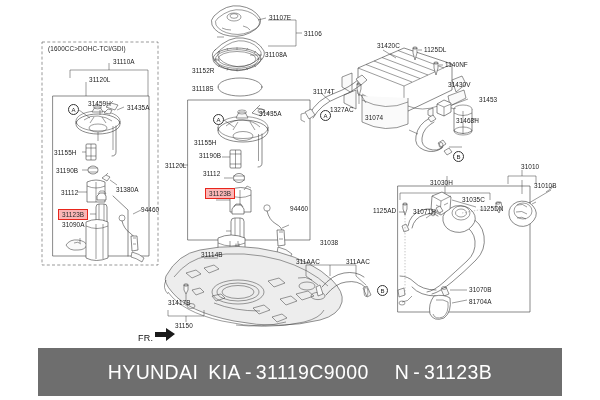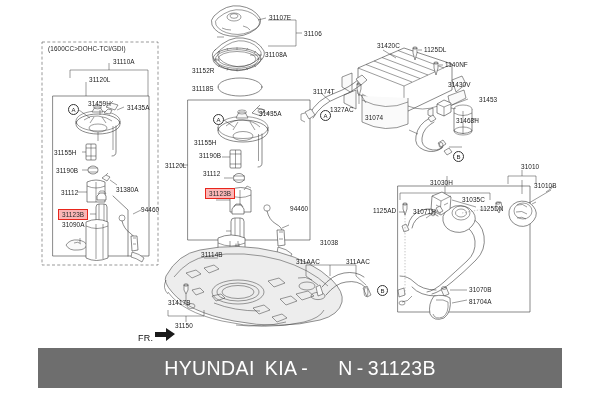--- a/index.html
+++ b/index.html
@@ -61,21 +61,21 @@
     color: #222;
     background: #fff;
     box-sizing: border-box;
     font-family: "Liberation Sans", sans-serif;
   }
   #footer {
     position: absolute;
     left: 38px;
     top: 348px;
     width: 524px;
-    height: 40px;
+    height: 48px;
     background: #6e6e6e;
     display: flex;
     align-items: center;
     justify-content: center;
     gap: 0px;
   }
   #footer .ft {
     color: #ffffff;
     font-family: "Liberation Sans", sans-serif;
     font-size: 19.5px;
@@ -581,19 +581,20 @@
     <svg width="22" height="16" viewBox="0 0 22 16">
       <path d="M1 10 L12 10 L12 14 L21 7 L12 1 L12 5 L1 5 Z" fill="#1a1a1a"></path>
     </svg>
   </div>
 
   <div id="footer">
     <span class="ft">HYUNDAI</span>
     <span class="gap1"></span>
     <span class="ft">KIA</span>
     <span class="ft" style="margin:0 4px;">-</span>
+    <span class="ft">31119C9000</span>
     <span class="gap2"></span>
     <span class="ft">N</span>
     <span class="ft" style="margin:0 4px;">-</span>
     <span class="ft">31123B</span>
   </div>
 
 </div>
 
 </body></html>

